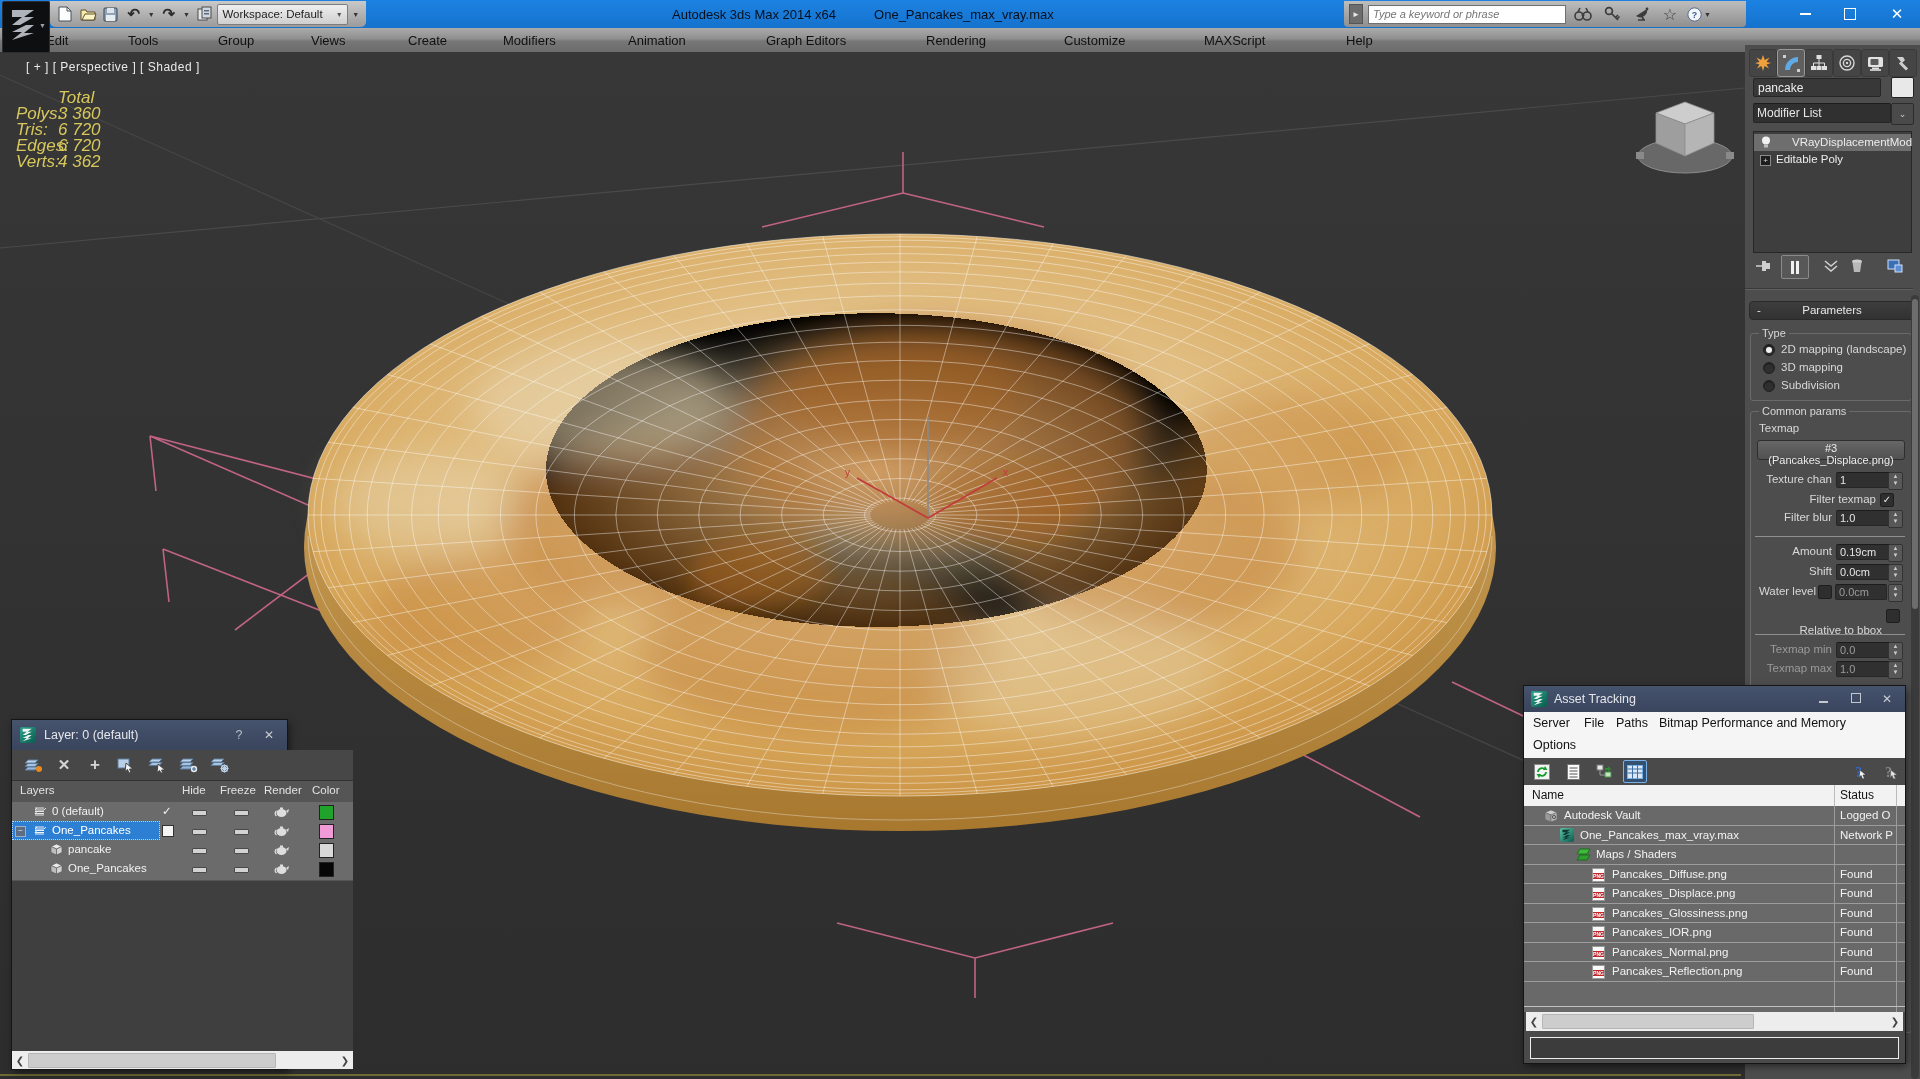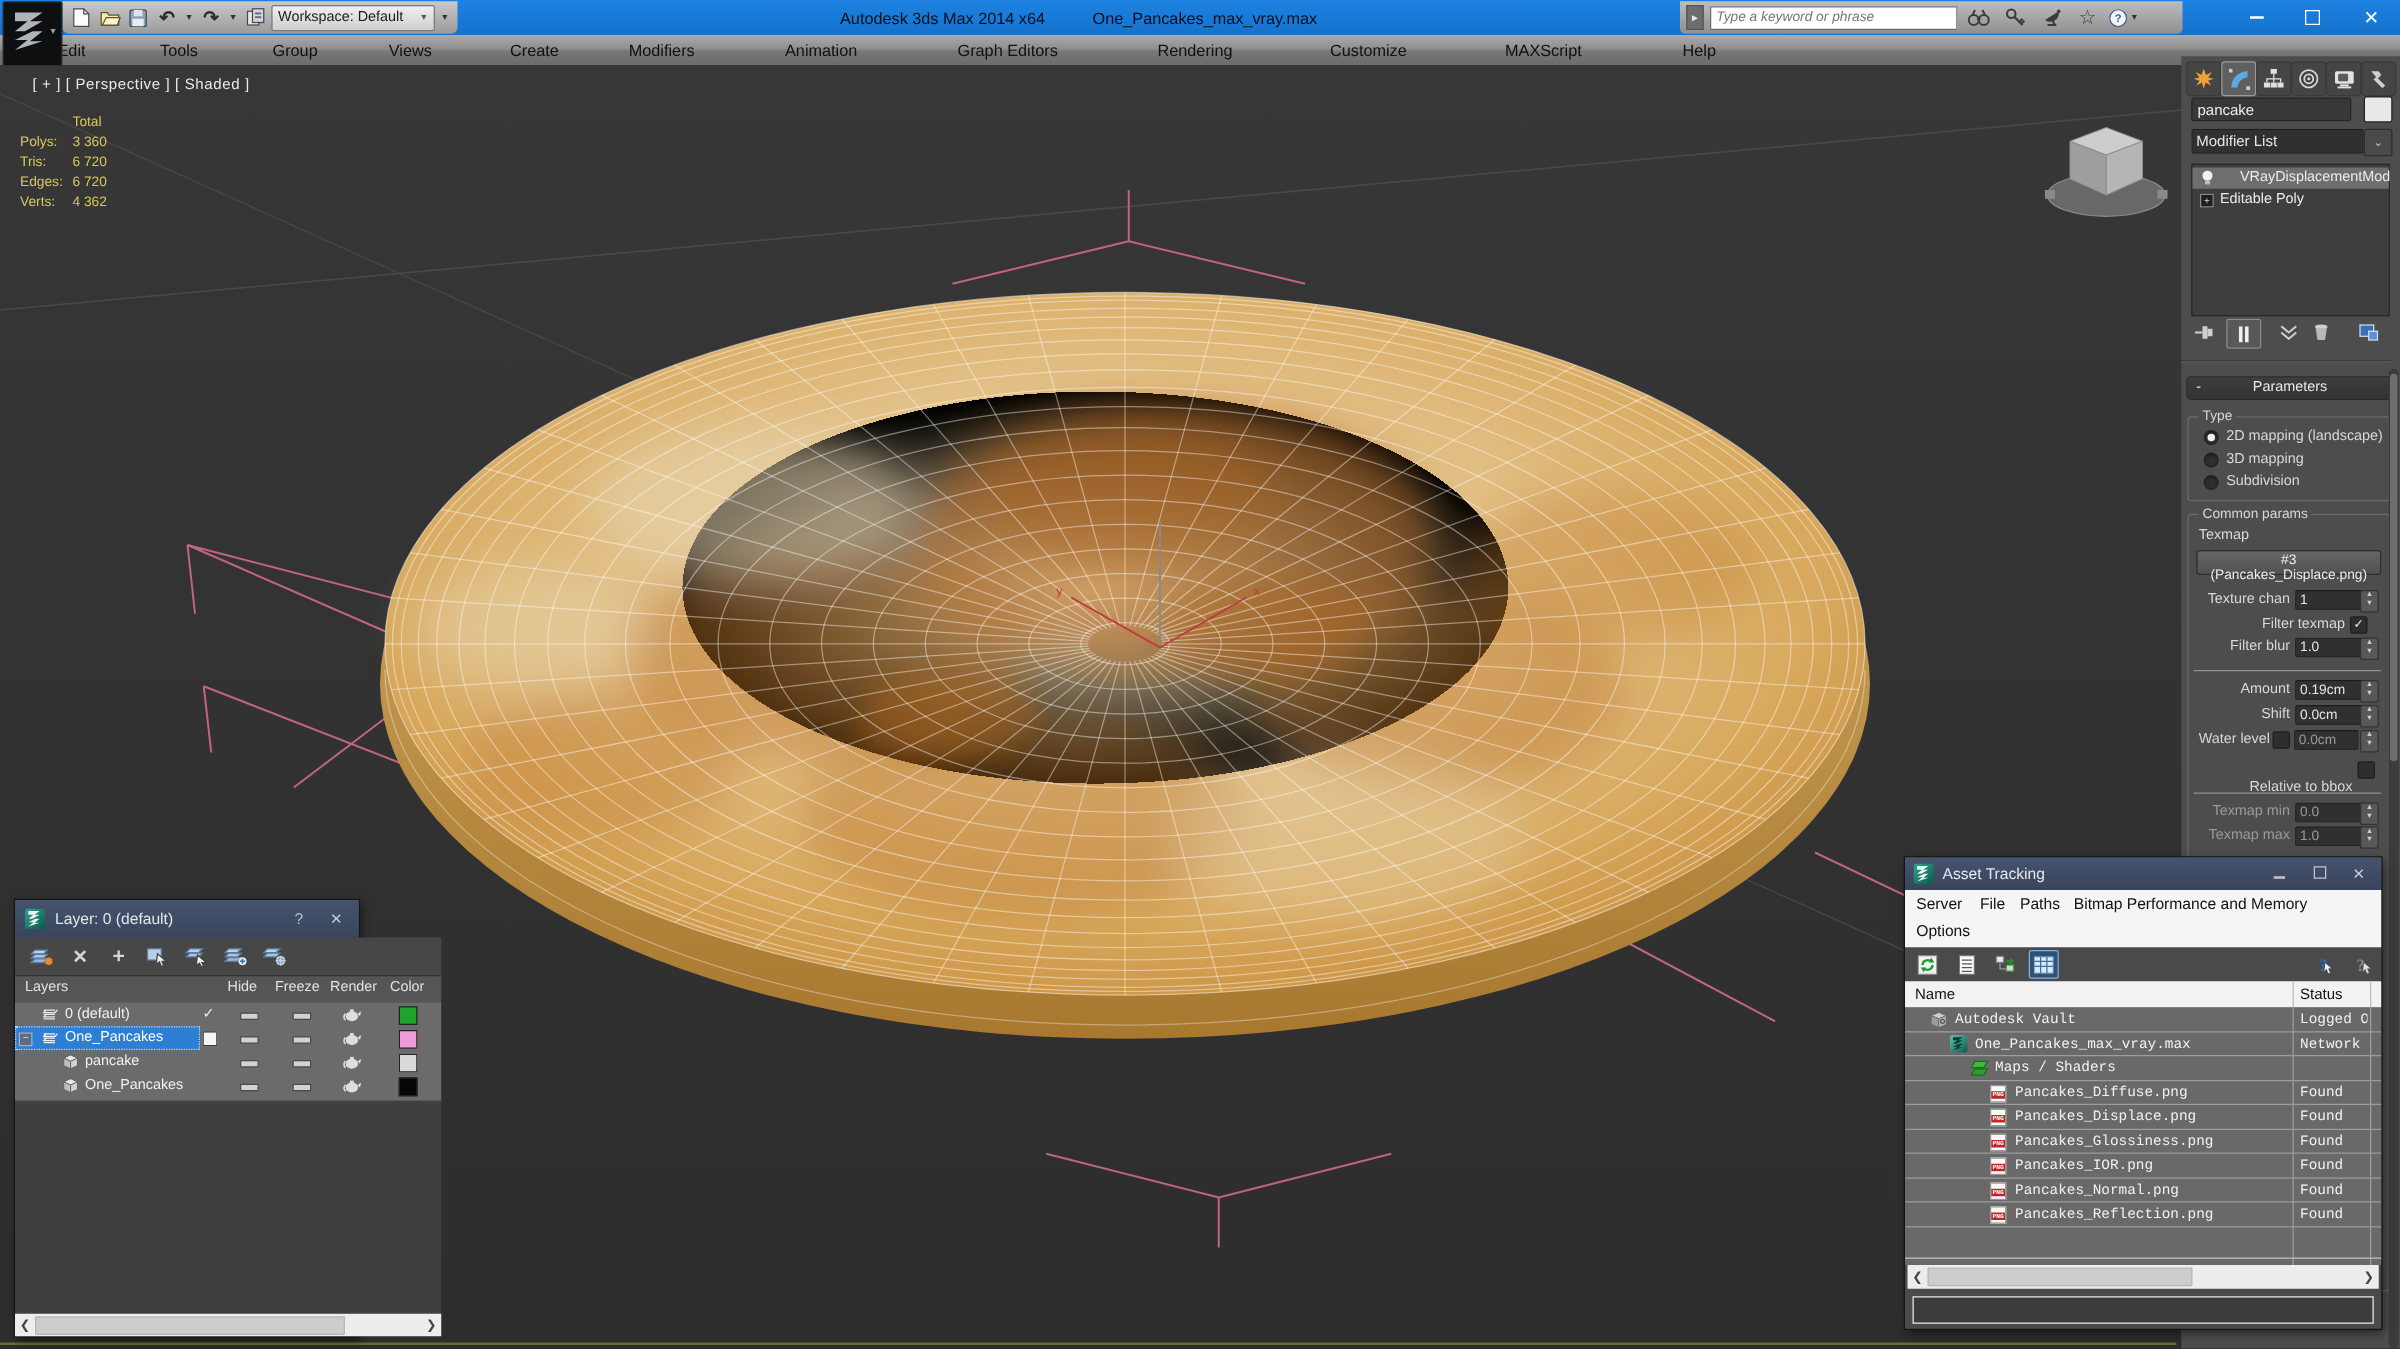--- a/index.html
+++ b/index.html
@@ -17,21 +17,21 @@
   #search-prev{width:12px;height:18px;background:#6d6d6d;color:#e8e8e8;font-size:8px;display:flex;align-items:center;justify-content:center;border:1px solid #555;}
   #search-input{width:188px;height:17px;border:1px solid #6f6f6f;font-size:11px;font-style:italic;color:#444;padding:0 4px;}
   .sbicon{width:24px;height:20px;display:flex;align-items:center;justify-content:center;color:#3c3c3c;font-size:14px;}
   .winctl{top:0;height:28px;width:34px;display:flex;align-items:center;justify-content:center;color:#fff;}
   
   #menubar{left:0;top:28px;width:1920px;height:24px;background:linear-gradient(180deg,#ababab,#8f8f8f 45%,#777 55%,#6c6c6c);border-bottom:1px solid #4a4a4a;}
   .menu-item{position:absolute;top:0;height:24px;display:flex;align-items:center;font-size:13px;color:#101010;}
   
   #viewport{left:0;top:52px;width:1745px;height:1027px;background:linear-gradient(180deg,#373737,#2d2d2d);overflow:hidden;}
   #vp-label{left:26px;top:8px;color:#e9e9e9;font-size:12px;letter-spacing:.5px;}
-  #vp-stats{left:16px;top:38px;color:#d8c85c;font-size:11px;line-height:16px;}
+  #vp-stats{left:16px;top:38px;color:#d8c85c;font-size:17px;line-height:16px;font-style:italic;}
   #vp-stats .srow{display:flex;}
   #vp-stats .sl{width:42px;}
   #vp-border-bottom{left:0;bottom:3px;width:1741px;height:2px;background:#6e6a33;}
   
   #cpanel{left:1745px;top:45px;width:175px;height:1034px;background:#4d4d4d;color:#d8d8d8;font-size:11.5px;}
   .tabbtn{position:absolute;top:4px;width:26px;height:26px;background:#454545;border:1px solid #3a3a3a;border-radius:3px;display:flex;align-items:center;justify-content:center;}
   .tabbtn.sel{background:#5f5f5f;border:1px solid #9a9a9a;}
   .fld{display:inline-block;background:#303030;border:1px solid #262626;border-top:1px solid #1c1c1c;color:#e6e6e6;font-size:11px;height:14px;line-height:14px;padding:0 3px;border-radius:2px;}
   .spin{position:absolute;width:13px;height:16px;background:#585858;border:1px solid #333;border-radius:2px;color:#ccc;font-size:6px;line-height:7px;text-align:center;}
   .prow{position:absolute;left:0;width:170px;height:17px;}
@@ -65,21 +65,21 @@
   .hscroll{position:absolute;background:#ededed;display:flex;align-items:center;}
   .harrow{width:16px;text-align:center;color:#444;font-size:10px;flex:none;}
   .hthumb{height:13px;background:#cdcdcd;border:1px solid #b5b5b5;border-radius:1px;}
   
   #assetwin{left:1524px;top:686px;width:381px;height:377px;background:#4a4a4a;z-index:25;}
   #asset-menu{left:0;top:26px;width:381px;height:46px;background:#f5f5f5;color:#111;font-size:12.5px;}
   #asset-toolbar{left:0;top:72px;width:381px;height:27px;background:#4a4a4a;display:flex;align-items:center;padding-left:6px;gap:7px;box-sizing:border-box;}
   .atool{width:22px;height:21px;display:flex;align-items:center;justify-content:center;border:1px solid transparent;border-radius:2px;}
   .atool.sel{background:#33516e;border:1px solid #7ab0e8;}
   #asset-tablehdr{left:0;top:99px;width:381px;height:21px;background:#f2f2f2;color:#111;font-size:12px;}
-  #asset-rows{left:0;top:120px;width:381px;height:206px;background:#696969;overflow:hidden;font-family:Liberation Mono, monospace;}
+  #asset-rows{left:0;top:120px;width:381px;height:206px;background:#696969;overflow:hidden;}
   .arow{position:absolute;left:0;width:381px;height:19.5px;border-bottom:1px solid #9c9c9c;color:#f2f2f2;font-size:11.5px;line-height:19px;box-sizing:border-box;}
   .aname{position:absolute;top:0;white-space:nowrap;}
   .astatus{position:absolute;left:316px;top:0;width:54px;overflow:hidden;white-space:nowrap;}
   .vline{position:absolute;top:0;width:1px;background:#9c9c9c;}
   #asset-statusbox{left:6px;top:351px;width:367px;height:20px;background:#3c3c3c;border:1px solid #ededed;}
   .pngicon{position:absolute;top:3px;width:13px;height:14px;background:#fafafa;border:1px solid #999;box-sizing:border-box;}
   .pngicon .band{position:absolute;left:0;top:4px;width:100%;height:6px;background:#c0272d;color:#fff;font-size:5px;line-height:6px;text-align:center;font-weight:bold;}
   .ticon{position:absolute;top:3px;}
 </style>
 </head>

